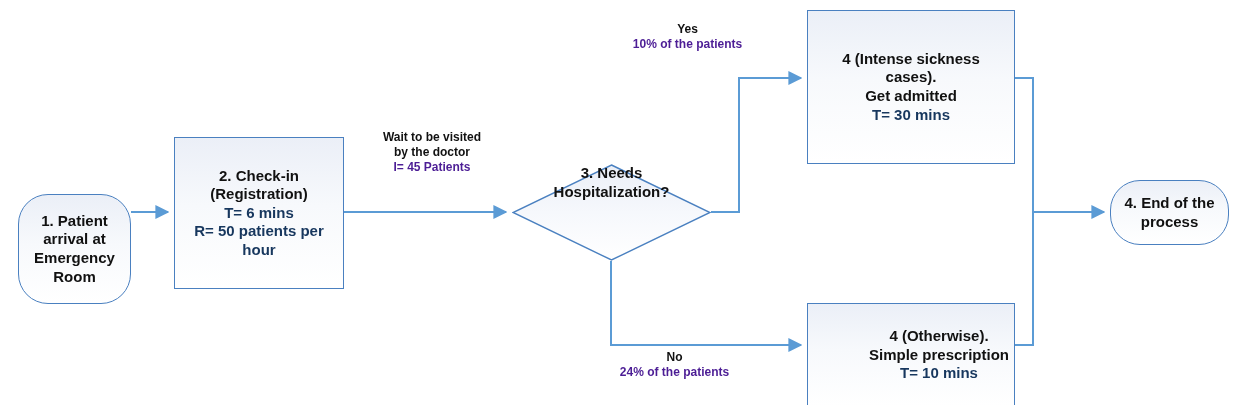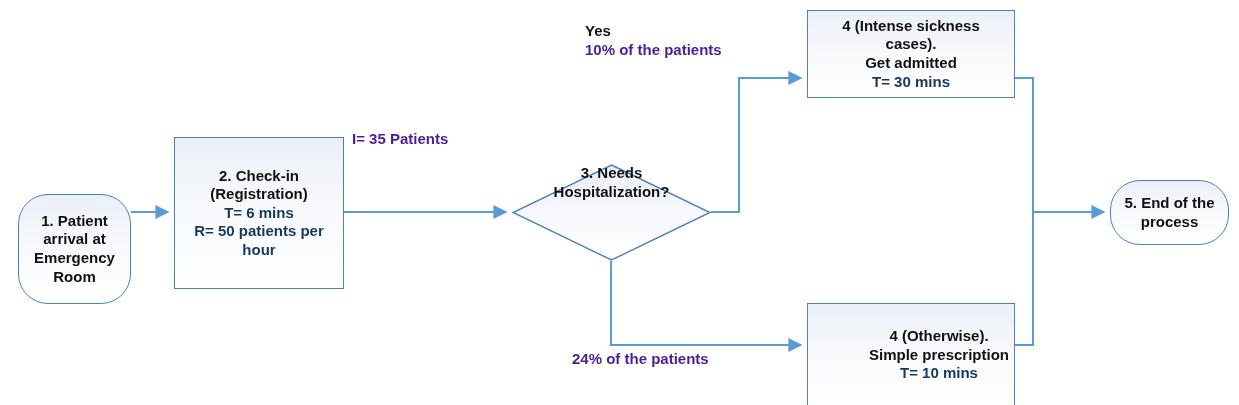--- a/index.html
+++ b/index.html
@@ -68,22 +68,23 @@
     color: #111111;
     line-height: 1.25;
     text-align: center;
     white-space: pre-line;
   }
   .metric {
     color: #17375E;
   }
   .edge-label {
     position: absolute;
+    text-align: center;
     font-weight: bold;
-    font-size: 15px;
+    font-size: 12px;
     line-height: 1.25;
     color: #111111;
     white-space: pre-line;
   }
   .edge-label .sub {
     color: #4c1d95;
     display: block;
   }
   .edge-label .hdr {
     display: block;
@@ -133,35 +134,36 @@
               <stop offset="0" stop-color="#EBEFF7"></stop>
               <stop offset="0.5" stop-color="#F6F8FC"></stop>
               <stop offset="1" stop-color="#FFFFFF"></stop>
             </linearGradient>
           </defs>
           <polygon points="99.5,1 198,48.5 99.5,96 1,48.5" fill="url(#dg2)" stroke="#4A80C0" stroke-width="1.4"></polygon>
         </svg>
         <span class="txt">3. Needs
 Hospitalization?</span>
       </div>
-      <div class="node rect" style="left: 807px; top: 10px; width: 208px; height: 88px;">
+      <div class="node rect" style="left: 807px; top: 10px; width: 208px; height: 154px;">
         <span class="txt">4 (Intense sickness
 cases).
 Get admitted<span class="metric">
 T= 30 mins</span></span>
       </div>
       <div class="node rect" style="left: 807px; top: 303px; width: 208px; height: 104px; justify-content: flex-end;">
         <span class="txt">4 (Otherwise).
 Simple prescription<span class="metric">
 T= 10 mins</span></span>
       </div>
       <div class="node stadium" style="left: 1110px; top: 180px; width: 119px; height: 65px;">
-        <span class="txt">5. End of the
+        <span class="txt">4. End of the
 process</span>
       </div>
     </div>
   <div id="labels-layer">
-      <div class="edge-label" style="left: 352px; top: 130px; width: 160px;"><span class="sub">I= 35 Patients</span></div>
+      <div class="edge-label" style="left: 352px; top: 130px; width: 160px;"><span class="hdr">Wait to be visited
+by the doctor</span><span class="sub">I= 45 Patients</span></div>
       <div class="edge-label" style="left: 585px; top: 22px; width: 205px;"><span class="hdr">Yes</span><span class="sub">10% of the patients</span></div>
-      <div class="edge-label" style="left: 572px; top: 350px; width: 205px;"><span class="sub">24% of the patients</span></div>
+      <div class="edge-label" style="left: 572px; top: 350px; width: 205px;"><span class="hdr">No</span><span class="sub">24% of the patients</span></div>
     </div>
 
 </div>
 
 </body></html>

